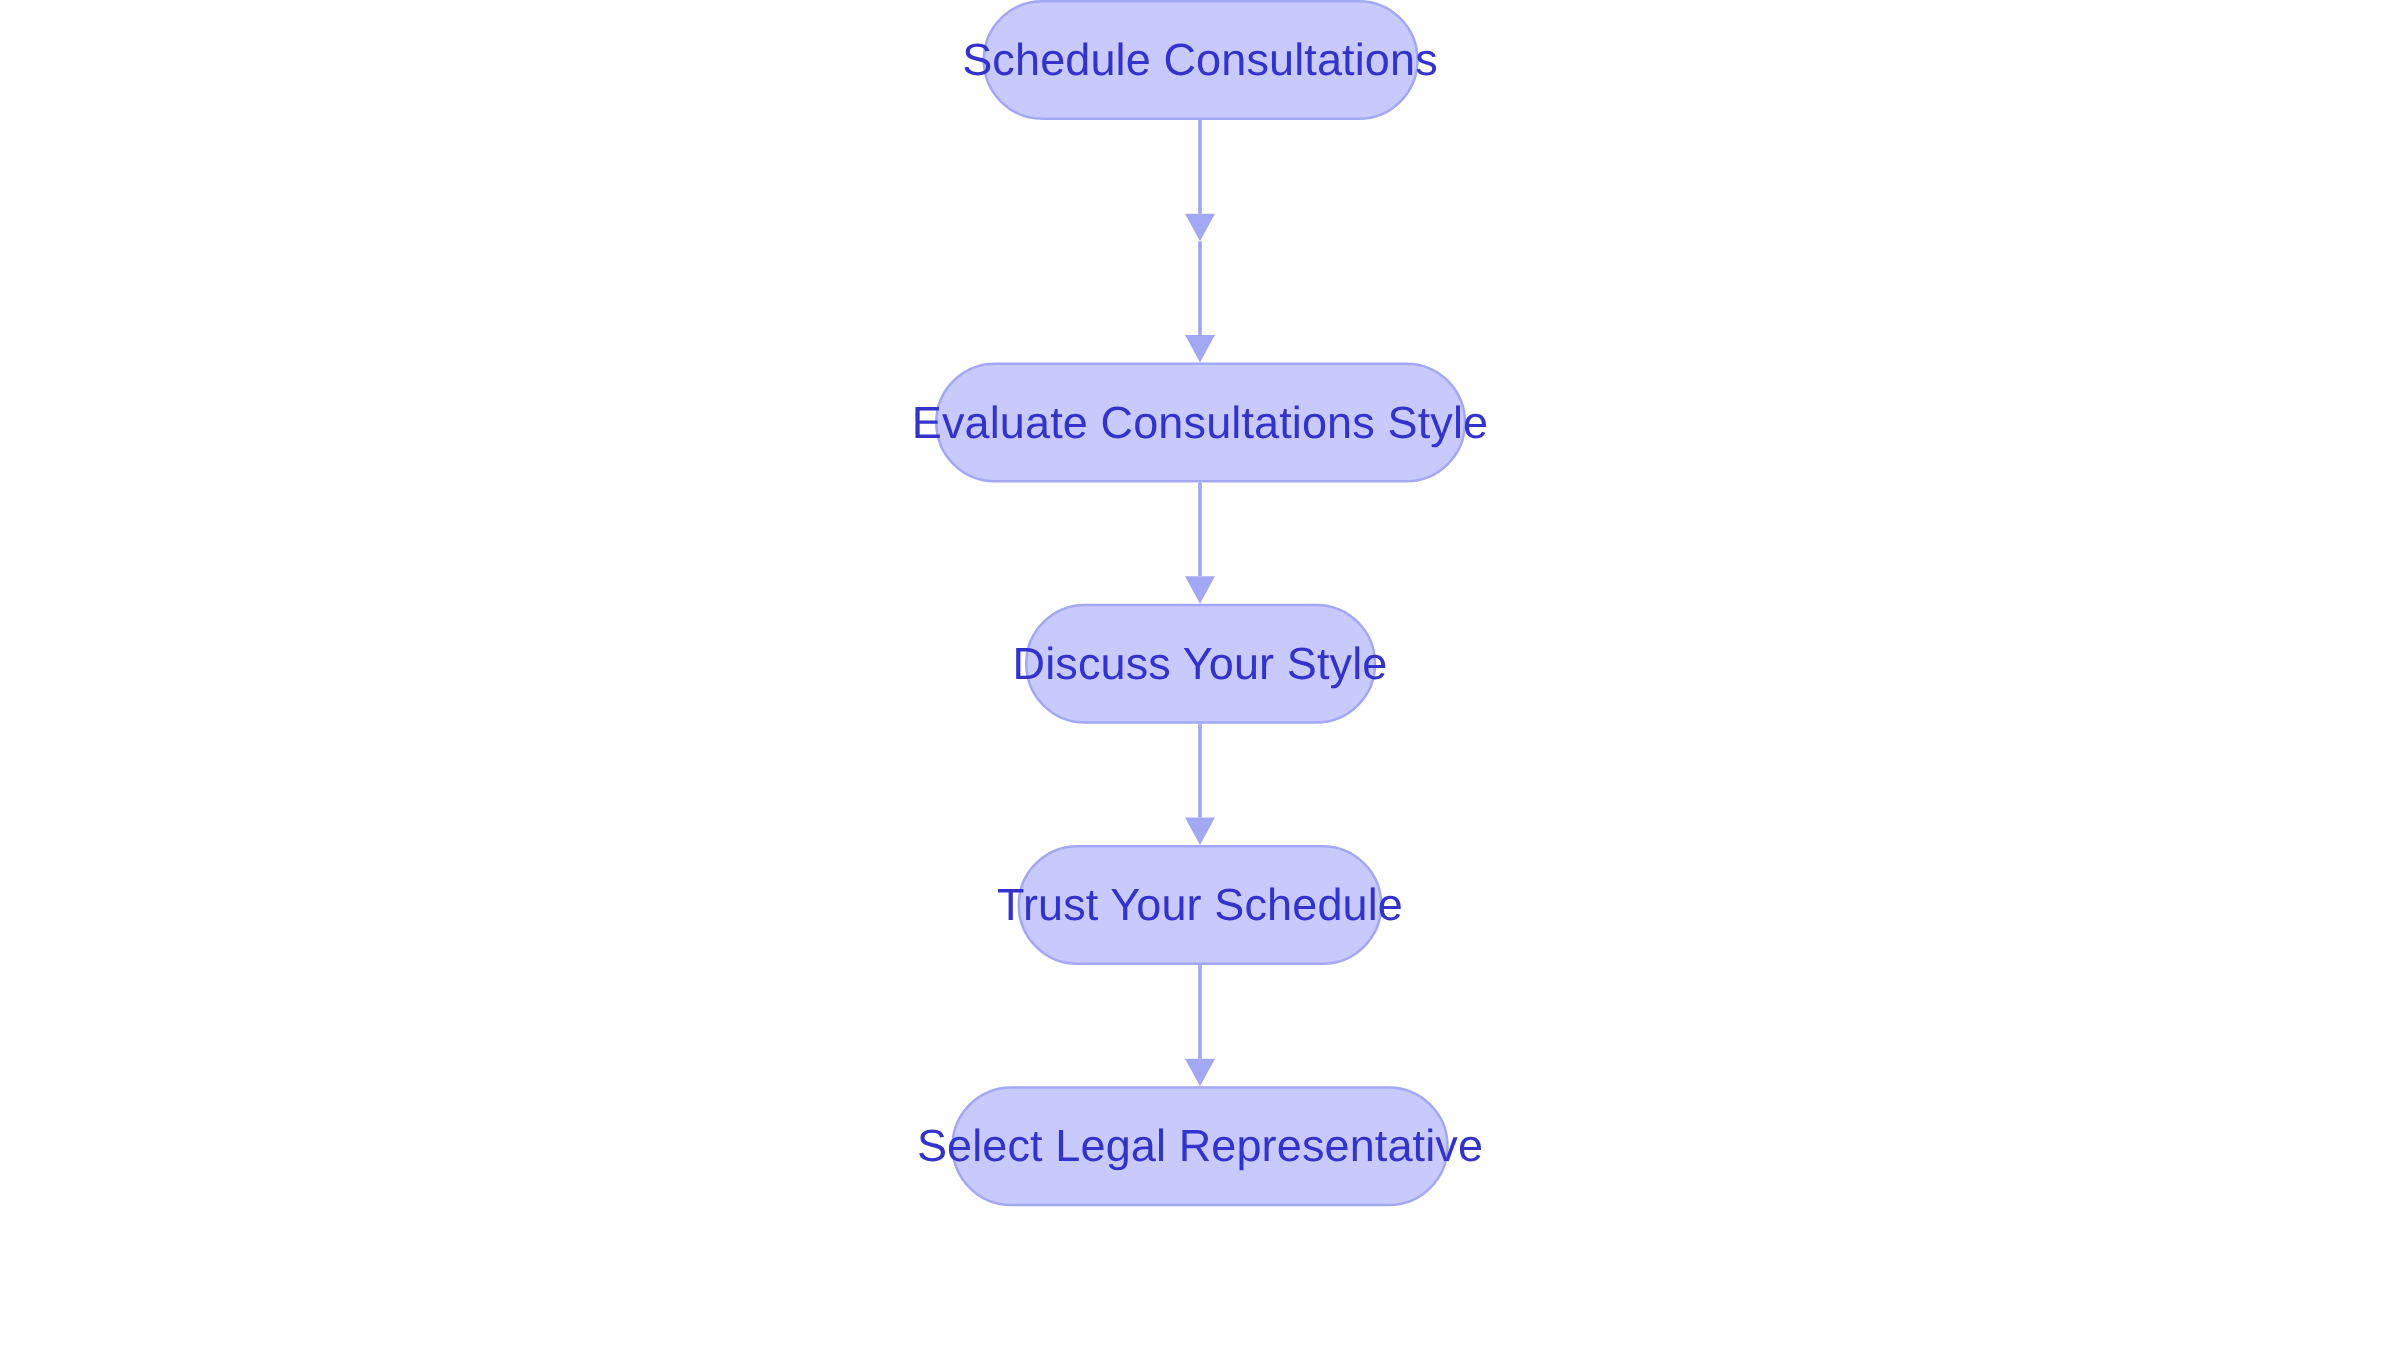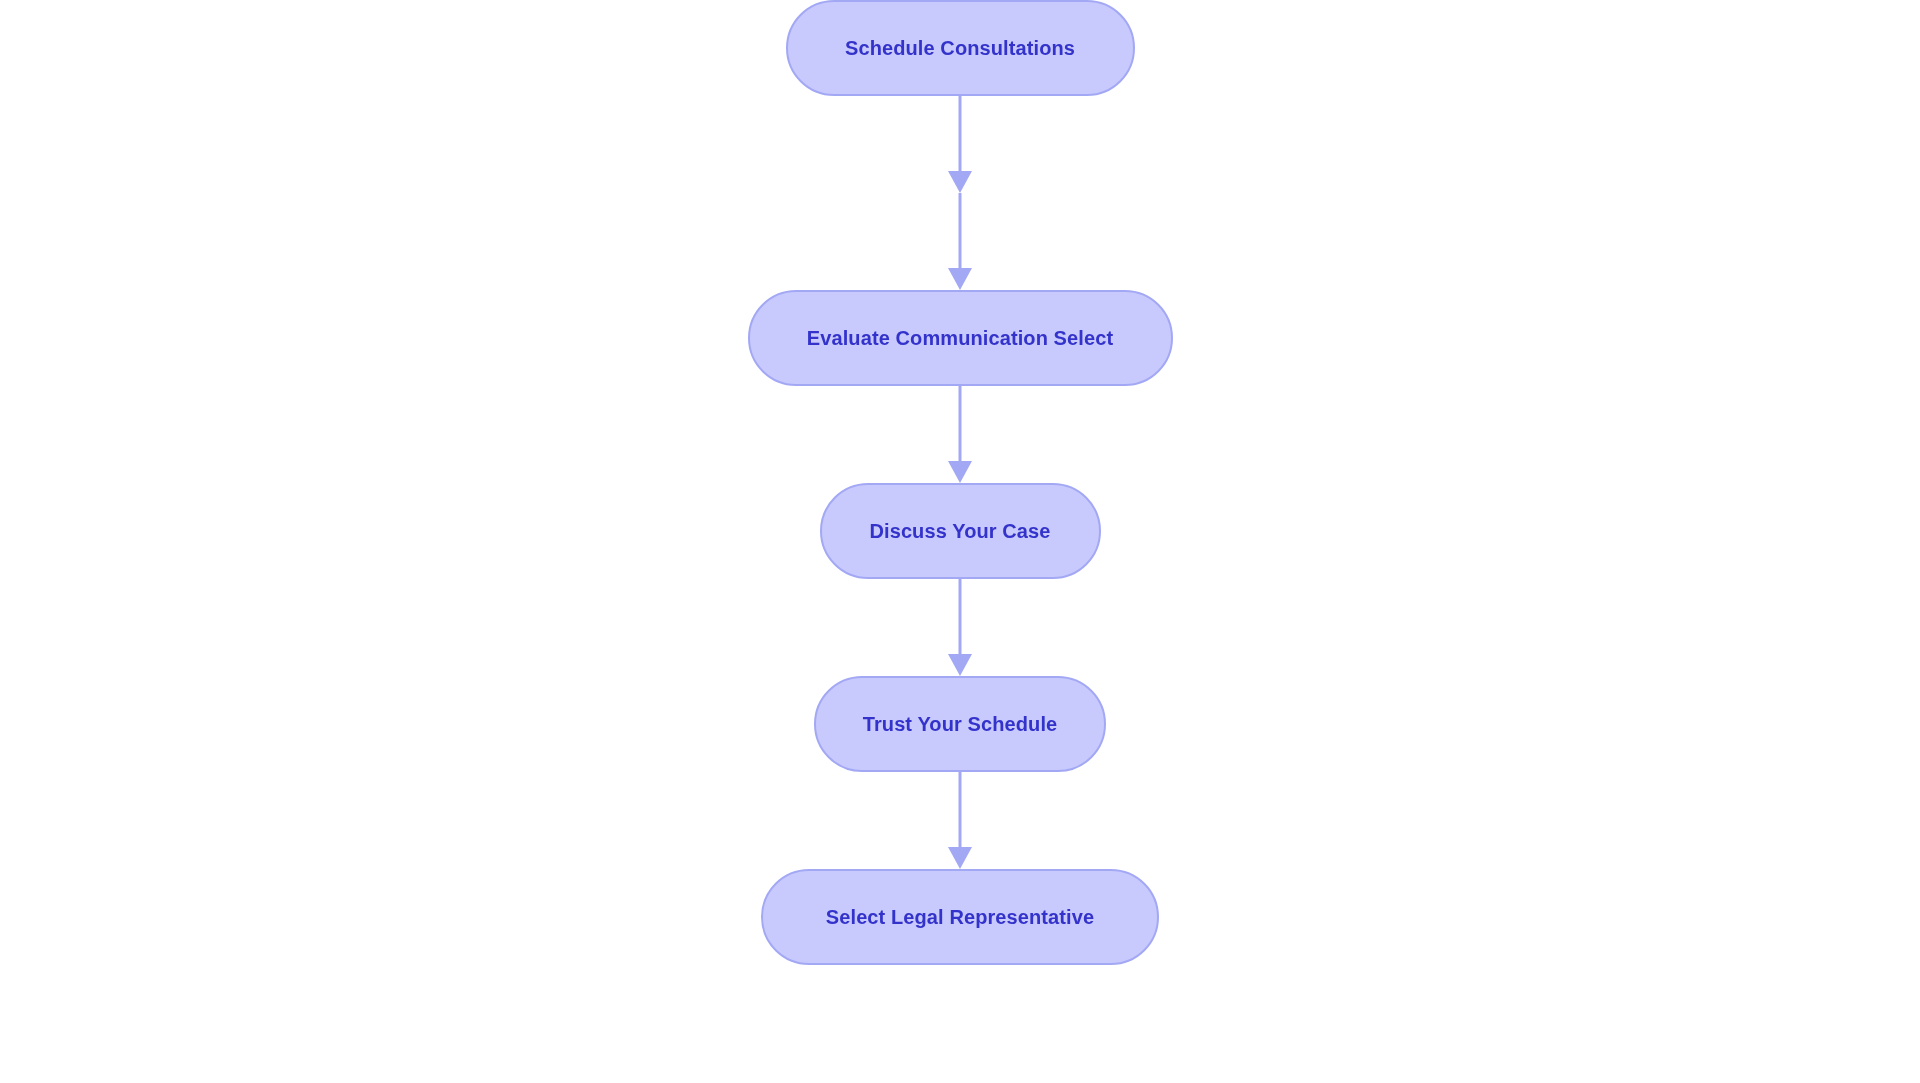--- a/index.html
+++ b/index.html
@@ -35,23 +35,23 @@
     background: #c8c9fc;
     border-radius: 48px;
     display: flex;
     align-items: center;
     justify-content: center;
     padding: 0 34px;
     white-space: nowrap;
   }
   .node-label {
     color: #3333cc;
-    font-size: 20px;
+    font-size: 36px;
     font-family: "Liberation Sans", sans-serif;
-    font-weight: 700;
+    font-weight: 400;
     letter-spacing: 0.1px;
     line-height: 1;
   }
   .connector {
     position: relative;
     width: 30px;
     height: 97px;
     display: block;
   }
   .connector .line {
@@ -90,30 +90,30 @@
       <span class="head"></span>
     </div>
 
 
     <div class="connector">
       <span class="line"></span>
       <span class="head"></span>
     </div>
 
     <div class="node" style="width:425px;">
-      <span class="node-label">Evaluate Communication Select</span>
+      <span class="node-label">Evaluate Consultations Style</span>
     </div>
 
     <div class="connector">
       <span class="line"></span>
       <span class="head"></span>
     </div>
 
     <div class="node" style="width:281px;">
-      <span class="node-label">Discuss Your Case</span>
+      <span class="node-label">Discuss Your Style</span>
     </div>
 
     <div class="connector">
       <span class="line"></span>
       <span class="head"></span>
     </div>
 
     <div class="node" style="width:292px;">
       <span class="node-label">Trust Your Schedule</span>
     </div>

